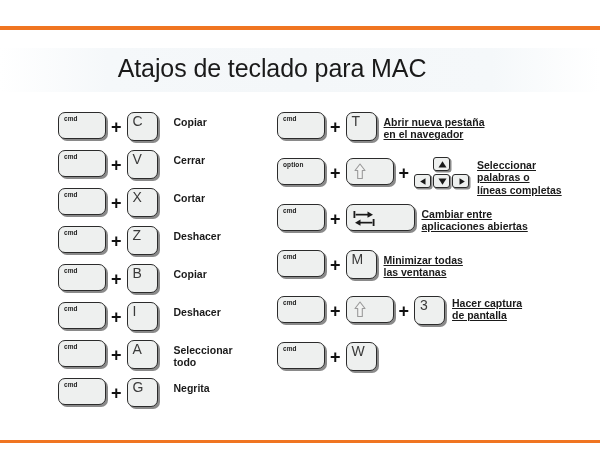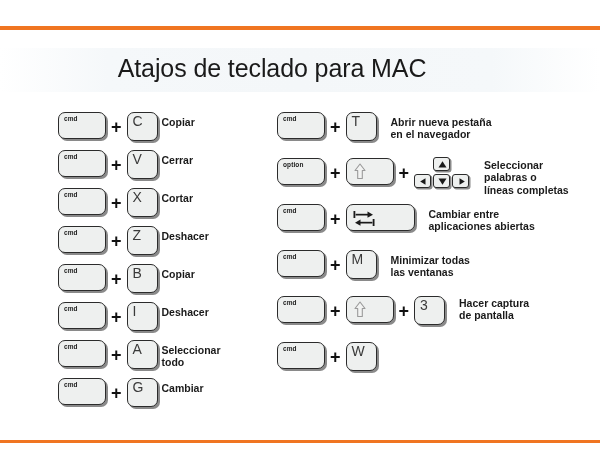--- a/index.html
+++ b/index.html
@@ -171,25 +171,25 @@
   .akey-right { left: 38px; top: 18px; }
   .akey svg { display: block; }
 
   
   .label {
     font-size: 10.5px;
     font-weight: 700;
     color: #1a1a1a;
     line-height: 1.18;
     margin-top: 4px;
-    margin-left: 4px;
+    margin-left: 16px;
     white-space: pre-line;
     font-family: "Liberation Sans", sans-serif;
   }
-  .col-right .label { margin-left: 14px; }
+  .col-right .label { margin-left: 7px; text-decoration: underline; }
   .label-mid { margin-top: 1px; }
 </style>
 </head>
 <body>
 
 <div class="page">
 
   <div class="rule rule-top" style="background: rgb(240, 117, 33);"></div>
 
   <div class="title-band"></div>
@@ -268,21 +268,21 @@
 todo</div>
       </div>
       <div class="row">
         <div class="key key-wide">
           <span class="key-mini-label">cmd</span>
         </div>
         <span class="plus">+</span>
         <div class="key key-sq">
           <span class="key-char">G</span>
         </div>
-        <div class="label">Cambiar</div>
+        <div class="label">Negrita</div>
       </div>
     </div>
   <div class="col col-right">
       <div class="row">
         <div class="key key-wide">
           <span class="key-mini-label">cmd</span>
         </div>
         <span class="plus">+</span>
         <div class="key key-sq">
           <span class="key-char">T</span>

